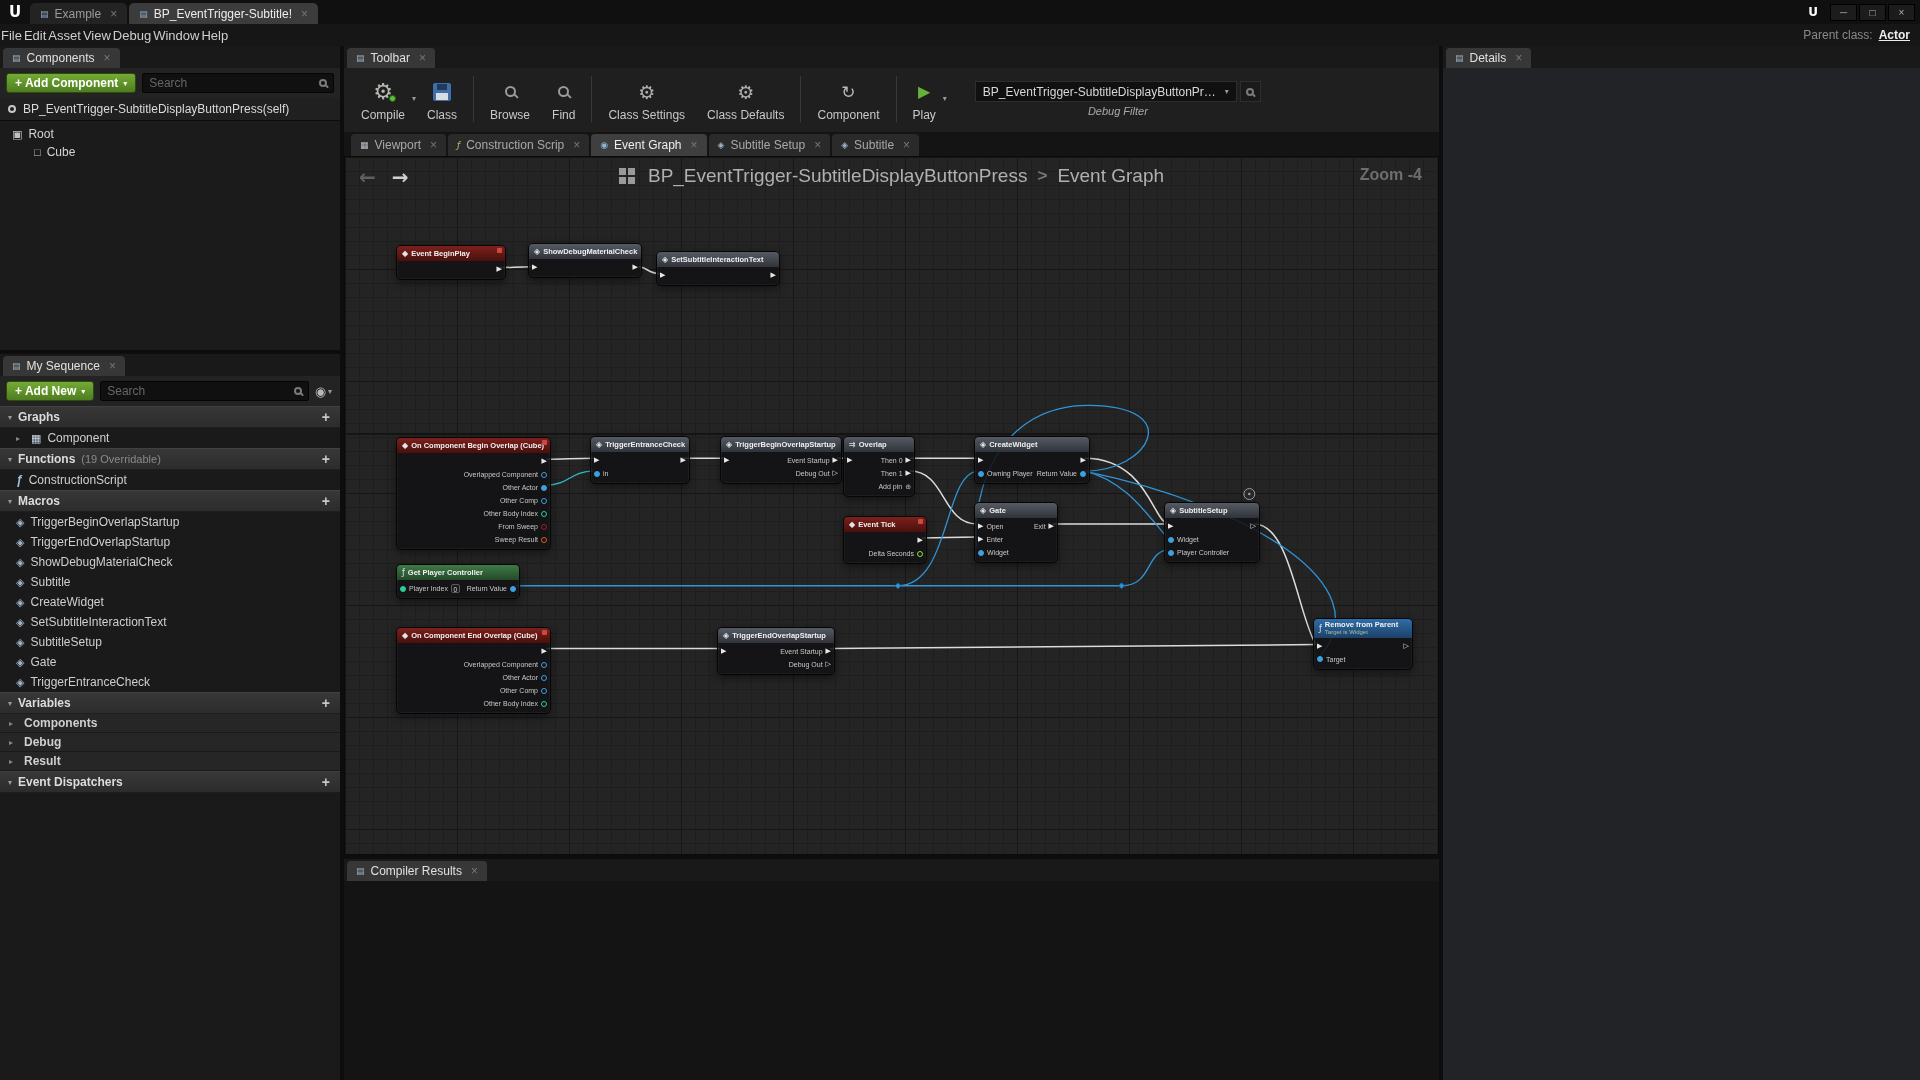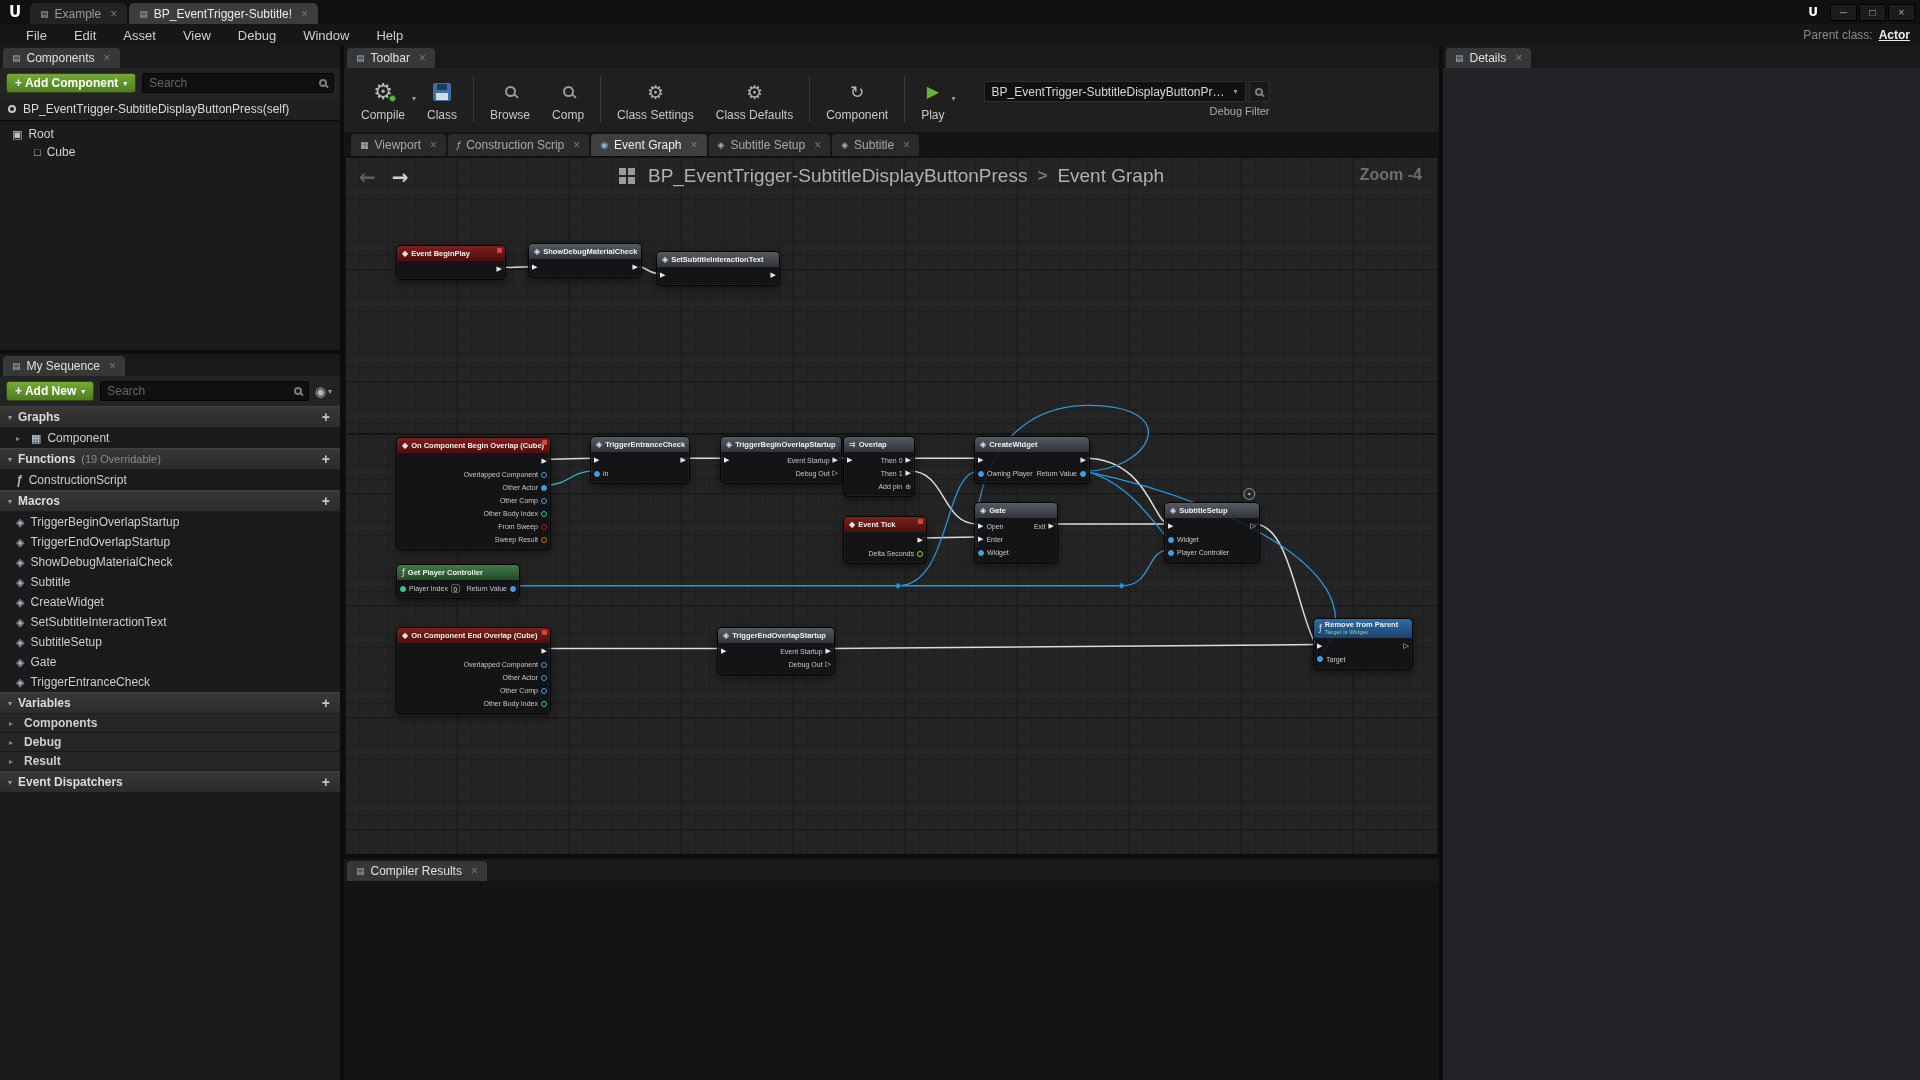--- a/index.html
+++ b/index.html
@@ -16,21 +16,21 @@
 .doc-tab.active{background:#3c3c3c;color:#ececec;}
 .doc-tab-ico{font-size:9px;color:#8fa8c8;}
 .tab-close{color:#777;font-size:12px;margin-left:3px;}
 .tb-right{display:flex;align-items:center;gap:5px;padding-right:5px;align-self:center;}
 .win-btns{display:flex;gap:2px;}
 .win-btn{width:27px;height:17px;display:flex;align-items:center;justify-content:center;color:#b0b0b0;font-size:10px;background:#1c1c1c;border:1px solid #000;}
 
 
 .menubar{height:22px;background:#161616;display:flex;align-items:center;font-size:13px;flex:none;}
 .menus{display:flex;}
-.menu-item{padding:0 1px;color:#cfcfcf;margin-left:25px;}
+.menu-item{padding:0 1px;color:#cfcfcf;}
 .parent-class{margin-left:auto;padding-right:10px;font-size:12px;color:#8a8a8a;display:flex;gap:6px;align-items:center;}
 .parent-class a{color:#ececec;text-decoration:underline;font-weight:bold;}
 
 
 .main{flex:1;display:flex;gap:4px;background:#0d0d0d;min-height:0;}
 .col-left{width:340px;display:flex;flex-direction:column;gap:4px;min-height:0;flex:none;}
 .col-center{flex:1;display:flex;flex-direction:column;min-width:0;}
 .col-right{width:477px;display:flex;flex-direction:column;flex:none;}
 .panel{background:#1e1e1e;display:flex;flex-direction:column;min-height:0;}
 
@@ -89,21 +89,21 @@
 .ico-glyph{font-family:"DejaVu Sans",sans-serif;}
 .ig-settings,.ig-defaults{font-size:19px;color:#aeaeae;}
 .ig-simulation{font-size:17px;color:#b8b8b8;}
 .ig-play{font-size:16px;color:#63b23a;}
 .debug-group{margin-left:28px;display:flex;flex-direction:column;justify-content:center;gap:3px;}
 .debug-row{display:flex;align-items:center;gap:3px;}
 .debug-select{width:262px;height:21px;background:#101010;border:1px solid #2e2e2e;display:flex;align-items:center;padding:0 7px;font-size:12px;color:#d8d8d8;gap:5px;}
 .debug-select .lbl{flex:1;overflow:hidden;text-overflow:ellipsis;white-space:nowrap;}
 .debug-select .caret{font-size:8px;color:#999;}
 .debug-mag{width:21px;height:21px;background:#1a1a1a;border:1px solid #2e2e2e;display:flex;align-items:center;justify-content:center;}
-.debug-filter{font-size:11px;color:#aaa;text-align:right;}
+.debug-filter{font-size:11px;color:#aaa;text-align:center;font-style:italic;}
 
 
 .graph-tabs{height:24px;background:#141414;display:flex;align-items:flex-end;padding-left:7px;gap:2px;flex:none;}
 .gtab{height:22px;display:flex;align-items:center;gap:6px;padding:0 9px;background:#2a2a2a;color:#a8a8a8;font-size:12px;border-radius:4px 4px 0 0;}
 .gtab.active{background:#3f3f3f;color:#eeeeee;}
 .gtab-ico{font-size:9px;font-family:"DejaVu Sans",sans-serif;}
 .viewport-icon{color:#b8c0c8;} .graph-icon{color:#88b8d8;} .macro-icon{color:#9fb2c8;} .function-icon{color:#c8b070;font-style:italic;}
 
 
 .graph-canvas{position:relative;height:699px;flex:none;overflow:hidden;background-color:#242424;border:1px solid #0a0a0a;
@@ -379,21 +379,21 @@
             <div class="tool-btn">
               <span class="ico-wrap">
                 <span class="mag-big"></span>
               </span>
               <span class="tool-label">Browse</span>
             </div>
             <div class="tool-btn">
               <span class="ico-wrap">
                 <span class="mag-big"></span>
               </span>
-              <span class="tool-label">Comp</span>
+              <span class="tool-label">Find</span>
             </div>
             <span class="tool-sep"></span>
             <div class="tool-btn">
               <span class="ico-wrap">
                 <span class="ico-glyph ig-settings">⚙</span>
               </span>
               <span class="tool-label">Class Settings</span>
             </div>
             <div class="tool-btn">
               <span class="ico-wrap">

